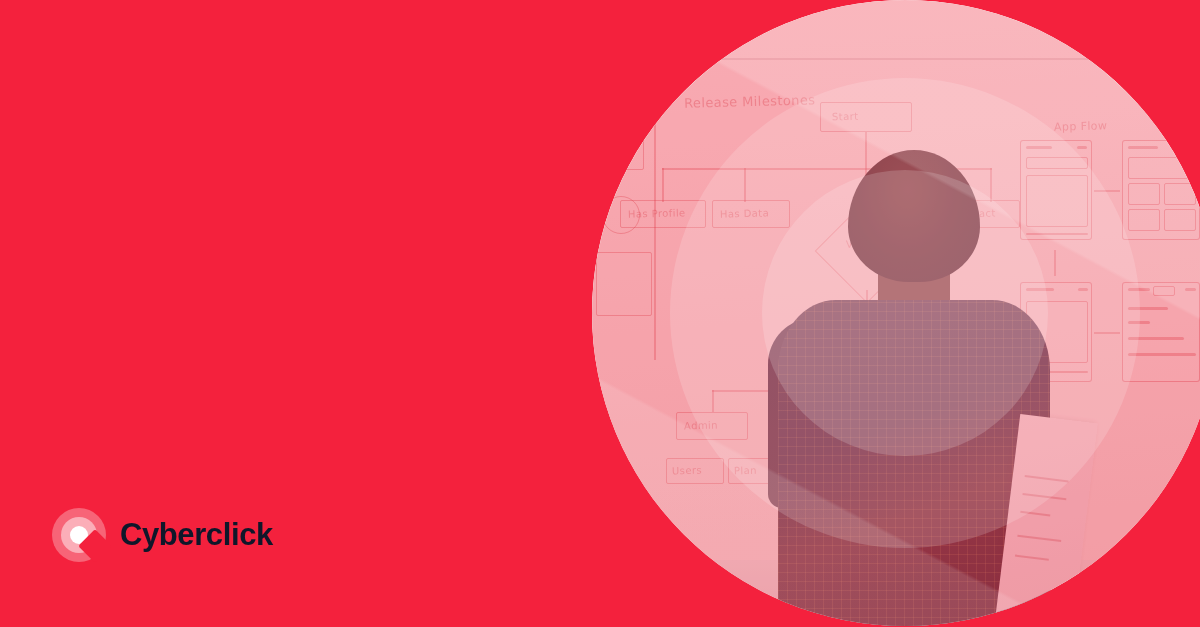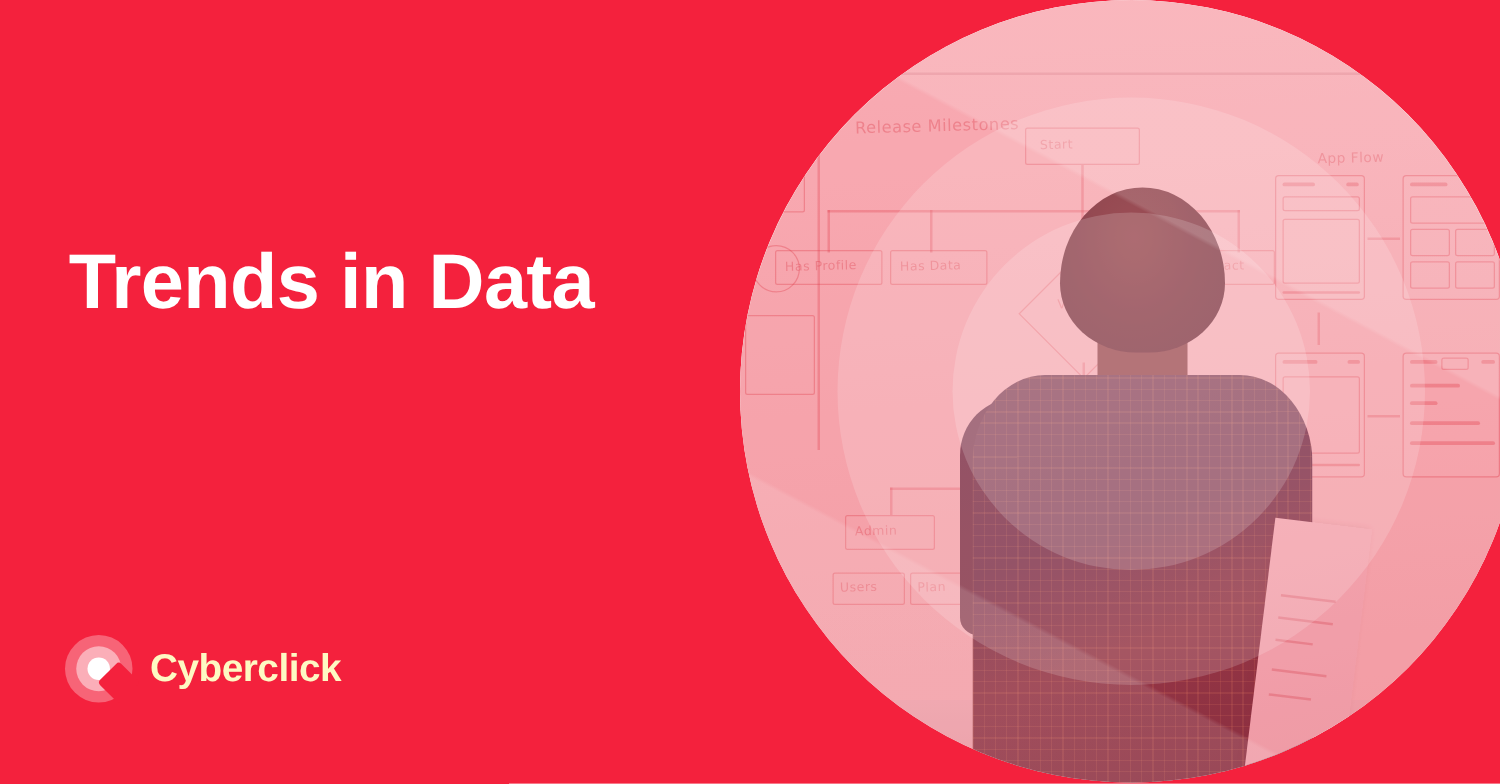--- a/index.html
+++ b/index.html
@@ -192,21 +192,21 @@
     background:#FFFFFF;
   }
   #mark-notch {
     position:absolute; right:-1px; bottom:4px;
     width:24px; height:24px;
     background:#F4213D;
     border-radius:3px;
     transform:rotate(45deg);
   }
   #logo-word {
-    color:#fef9c3;
+    color:#0f172a;
     font-size:31px;
     font-weight:bold;
     letter-spacing:-0.4px;
   }
 </style>
 </head>
 <body>
 
 <div id="card">
 
@@ -331,21 +331,20 @@
       <div class="ring" id="ring-outer"></div>
       <div class="ring" id="ring-mid"></div>
       <div class="ring" id="ring-inner"></div>
       <div id="wedge"></div>
       <div id="wedge2"></div>
 
     </div>
   </div>
 
   <h1 id="headline">
-    <span class="ln">Trends in Data</span>
   </h1>
 
   <div id="logo">
     <div id="logo-mark">
       <div id="mark-outer"></div>
       <div id="mark-mid"></div>
       <div id="mark-dot"></div>
       <div id="mark-notch"></div>
     </div>
     <span id="logo-word">Cyberclick</span>

